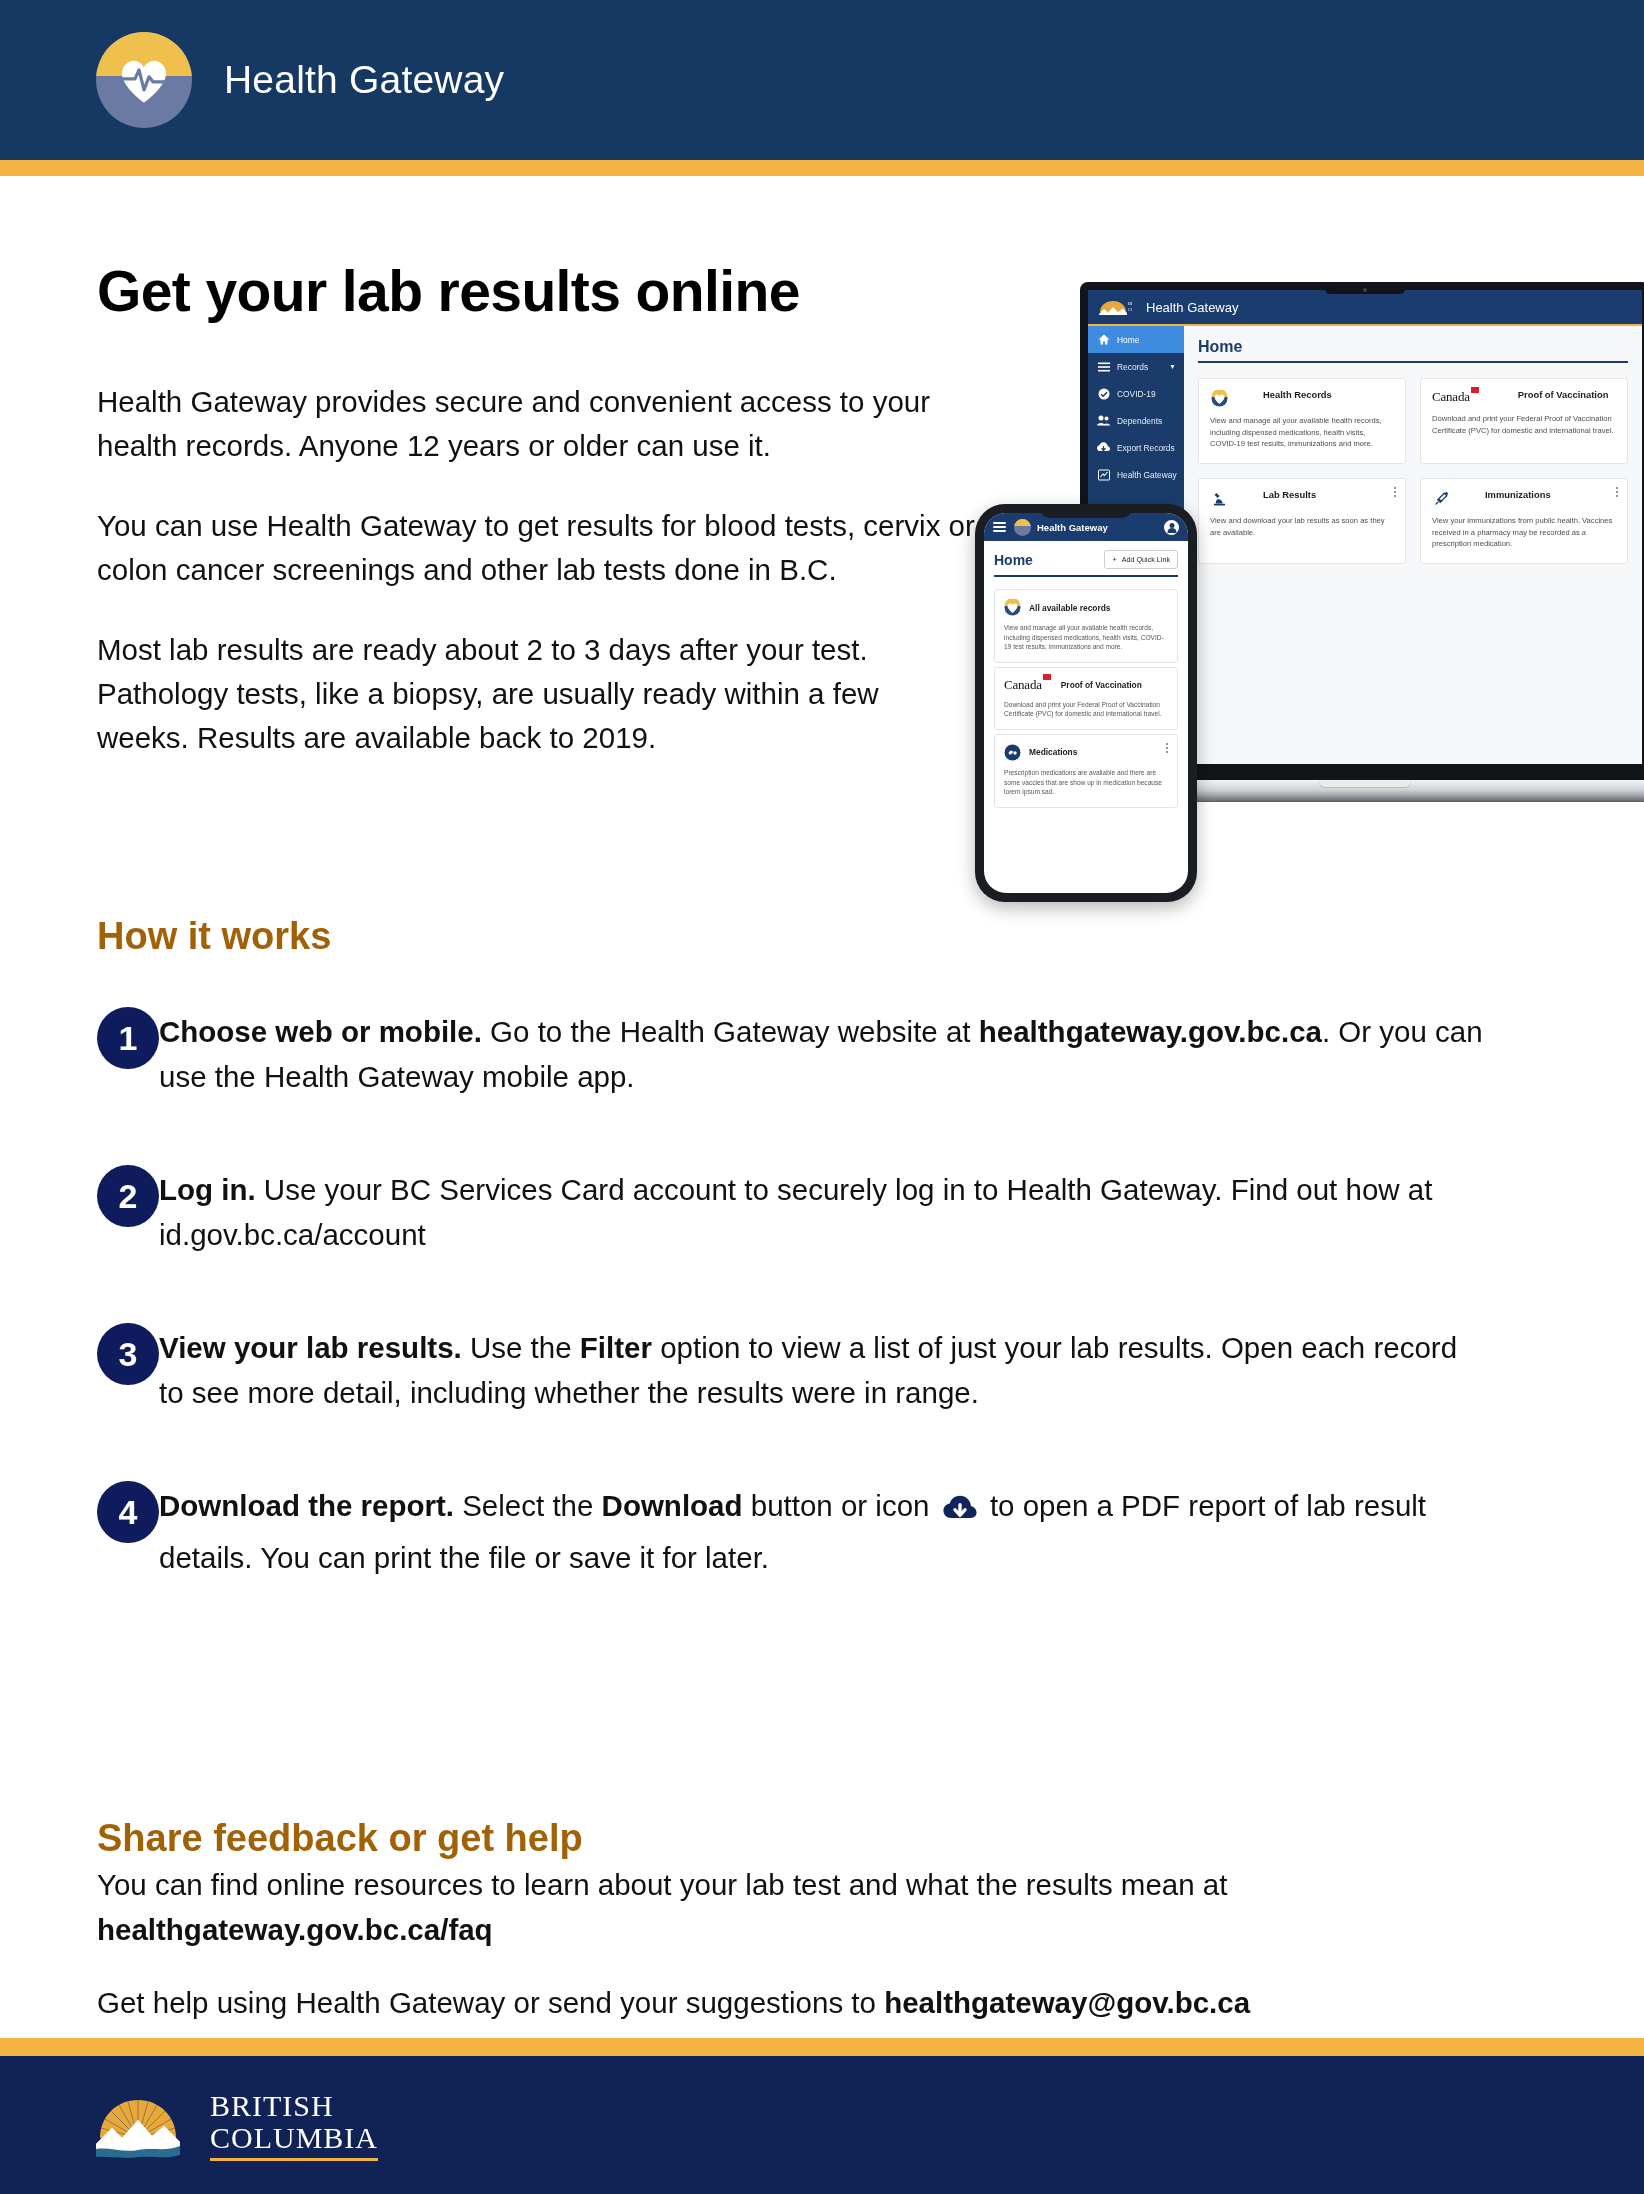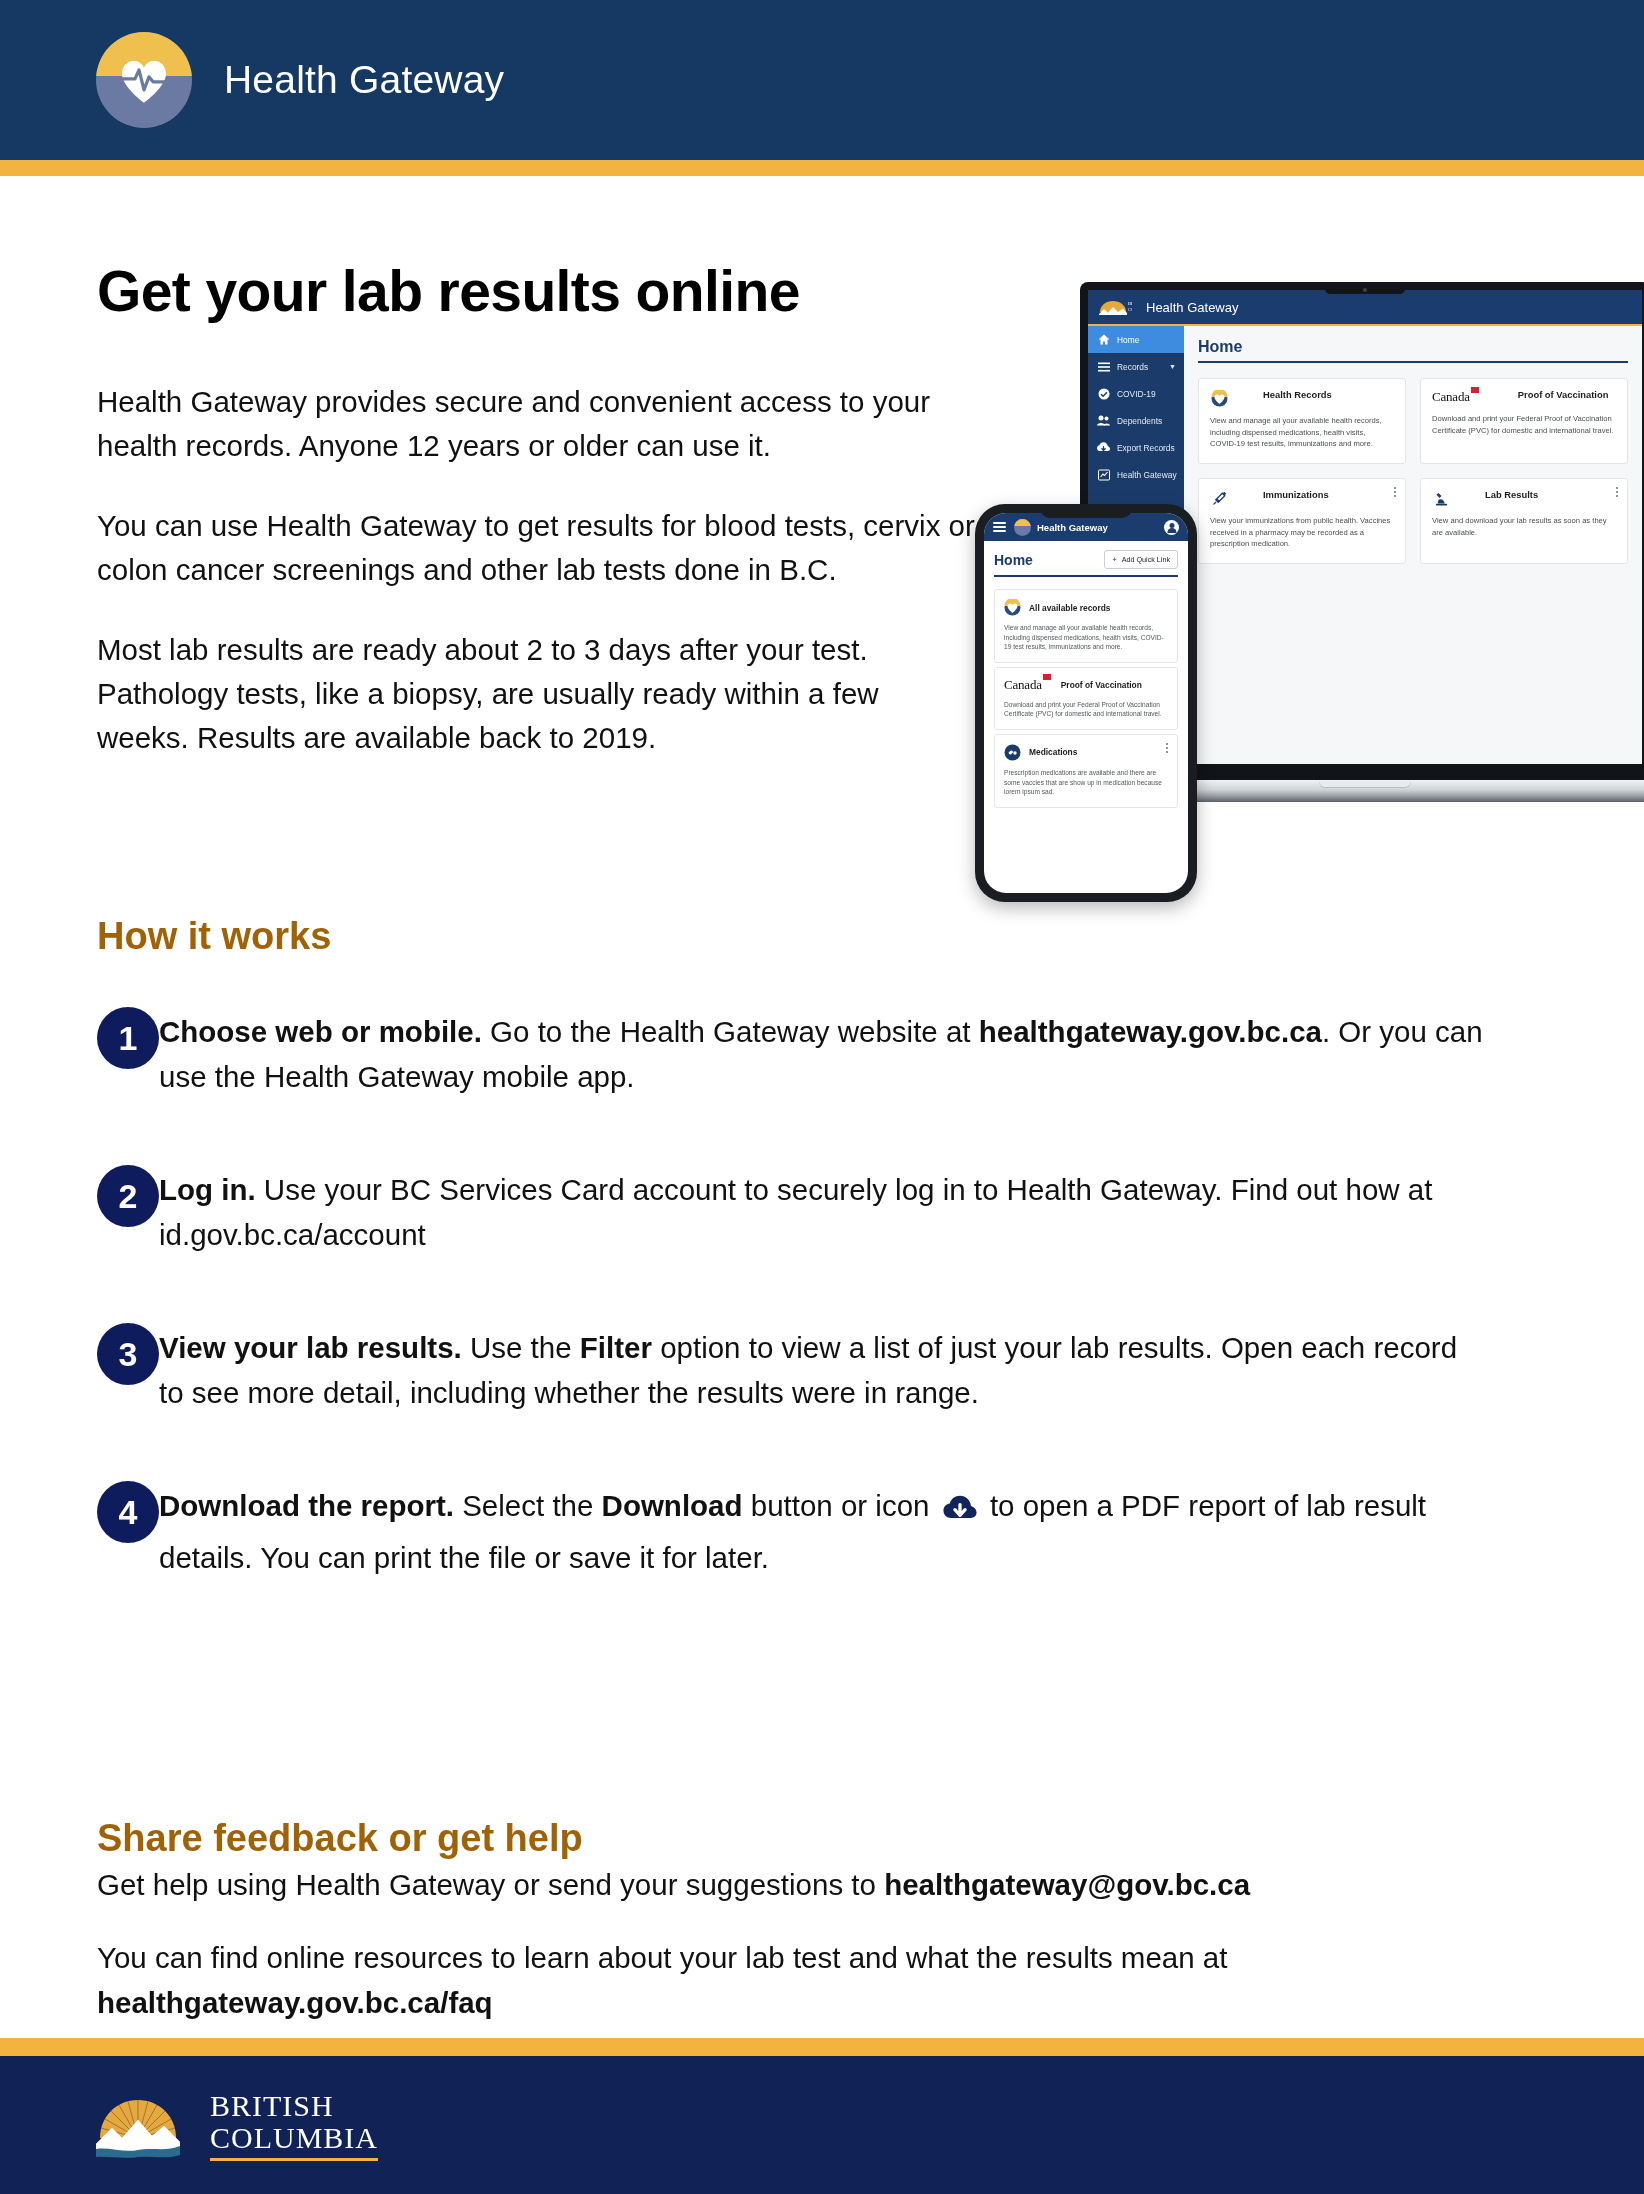--- a/index.html
+++ b/index.html
@@ -310,56 +310,56 @@
                   </div>
                   <div class="lt-card-body">View and manage all your available health records, including dispensed medications, health visits, COVID-19 test results, immunizations and more.</div>
                 </div>
 
                 <div class="lt-card">
                   <div class="lt-card-head">
                     <span class="canada-word">Canada<span class="canada-flag"></span></span>
                     <span class="lt-card-title" style="margin-left:13px;">Proof of Vaccination</span>
                   </div>
                   <div class="lt-card-body">Download and print your Federal Proof of Vaccination Certificate (PVC) for domestic and international travel.</div>
-                </div>
-
-                <div class="lt-card">
-                  <div class="lt-kebab">
-                      <i></i>
-                      <i></i>
-                      <i></i>
-                    </div>
-                  <div class="lt-card-head">
-                    <span class="lt-card-ic">
-                      <svg width="15" height="15" viewBox="0 0 24 24">
-                          <path d="M19.5 2.5 L21.5 4.5 M18 4 L20 6 M6 18 L3 21 M7.5 12.5 L11.5 16.5 M16.5 3.5 L20.5 7.5 L10 18 L6 14 Z" fill="none" stroke="#1b3c6b" stroke-width="2" stroke-linecap="round"></path>
-                        </svg>
-                    </span>
-                    <span class="lt-card-title">Immunizations</span>
-                  </div>
-                  <div class="lt-card-body">View your immunizations from public health. Vaccines received in a pharmacy may be recorded as a prescription medication.</div>
                 </div>
 
                 <div class="lt-card">
                   <div class="lt-kebab">
                       <i></i>
                       <i></i>
                       <i></i>
                     </div>
                   <div class="lt-card-head">
                     <span class="lt-card-ic">
                       <svg width="15" height="15" viewBox="0 0 24 24">
                           <path d="M7 3 L12 8 L9 11 L4 6 Z" fill="#1b3c6b"></path>
                           <path d="M10 13 C14 13 17 16 17 20 L6 20 C6 16 7 13 10 13 Z" fill="#1b3c6b"></path>
                           <rect x="3" y="20.5" width="18" height="2.5" rx="1" fill="#1b3c6b"></rect>
                         </svg>
                     </span>
                     <span class="lt-card-title">Lab Results</span>
                   </div>
                   <div class="lt-card-body">View and download your lab results as soon as they are available.</div>
+                </div>
+
+                <div class="lt-card">
+                  <div class="lt-kebab">
+                      <i></i>
+                      <i></i>
+                      <i></i>
+                    </div>
+                  <div class="lt-card-head">
+                    <span class="lt-card-ic">
+                      <svg width="15" height="15" viewBox="0 0 24 24">
+                          <path d="M19.5 2.5 L21.5 4.5 M18 4 L20 6 M6 18 L3 21 M7.5 12.5 L11.5 16.5 M16.5 3.5 L20.5 7.5 L10 18 L6 14 Z" fill="none" stroke="#1b3c6b" stroke-width="2" stroke-linecap="round"></path>
+                        </svg>
+                    </span>
+                    <span class="lt-card-title">Immunizations</span>
+                  </div>
+                  <div class="lt-card-body">View your immunizations from public health. Vaccines received in a pharmacy may be recorded as a prescription medication.</div>
                 </div>
 
               </div>
             </div>
           </div>
         </div>
       </div>
       <div class="laptop-base">
         <div class="laptop-notch"></div>
       </div>
@@ -470,24 +470,24 @@
             </svg></span><span> to open a PDF report of lab result details. You can print the file or save it for later.</span>
       </div>
     </div>
 
   </div>
 
   <h2 class="h2 share">Share feedback or get help</h2>
 
   <div class="share-body">
     <p>
-      <span>Get help using Health Gateway or send your suggestions to </span><b>healthgateway@gov.bc.ca</b>
+      <span>You can find online resources to learn about your lab test and what the results mean at </span><b>healthgateway.gov.bc.ca/faq</b>
     </p>
     <p>
-      <span>You can find online resources to learn about your lab test and what the results mean at </span><b>healthgateway.gov.bc.ca/faq</b>
+      <span>Get help using Health Gateway or send your suggestions to </span><b>healthgateway@gov.bc.ca</b>
     </p>
   </div>
 
   <div class="footer-gold"></div>
   <div class="footer">
     <div class="footer-logo">
       <div class="bc-mark">
         <svg width="92" height="66" viewBox="0 0 92 66">
           <g>
             <path d="M8 46 C8 24 25 8 46 8 C67 8 84 24 84 46 Z" fill="#e7a93c"></path>

